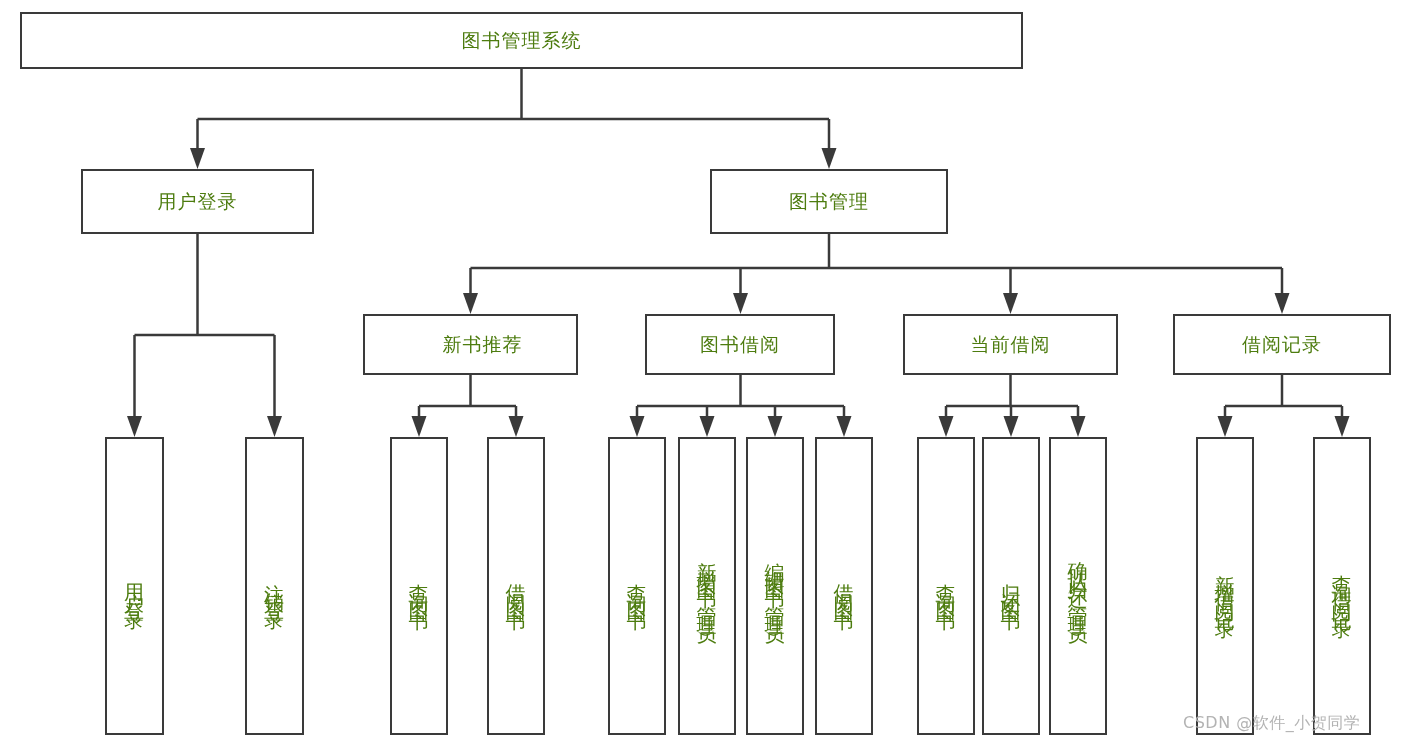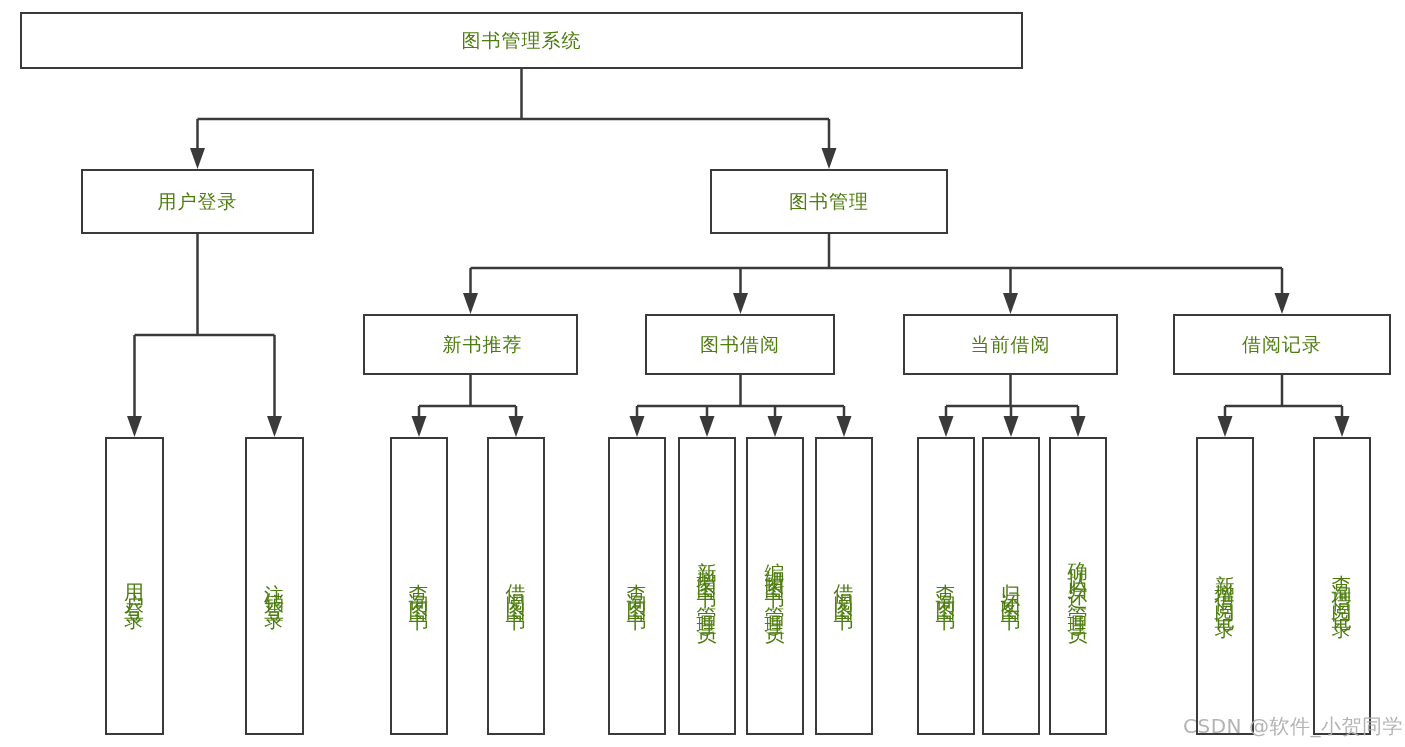--- a/index.html
+++ b/index.html
@@ -41,21 +41,21 @@
     font-size: 20px;
     letter-spacing: 9px;
     line-height: 1;
   }
 
   .watermark {
     position: absolute;
     top: 713px;
     left: 1183px;
     width: 218px;
-    font-size: 20px;
+    font-size: 16px;
     color: rgba(175, 175, 175, 0.95);
     z-index: 3;
     white-space: nowrap;
     letter-spacing: 0.5px;
   }
 </style>
 </head>
 <body>
 
 <div class="canvas">

